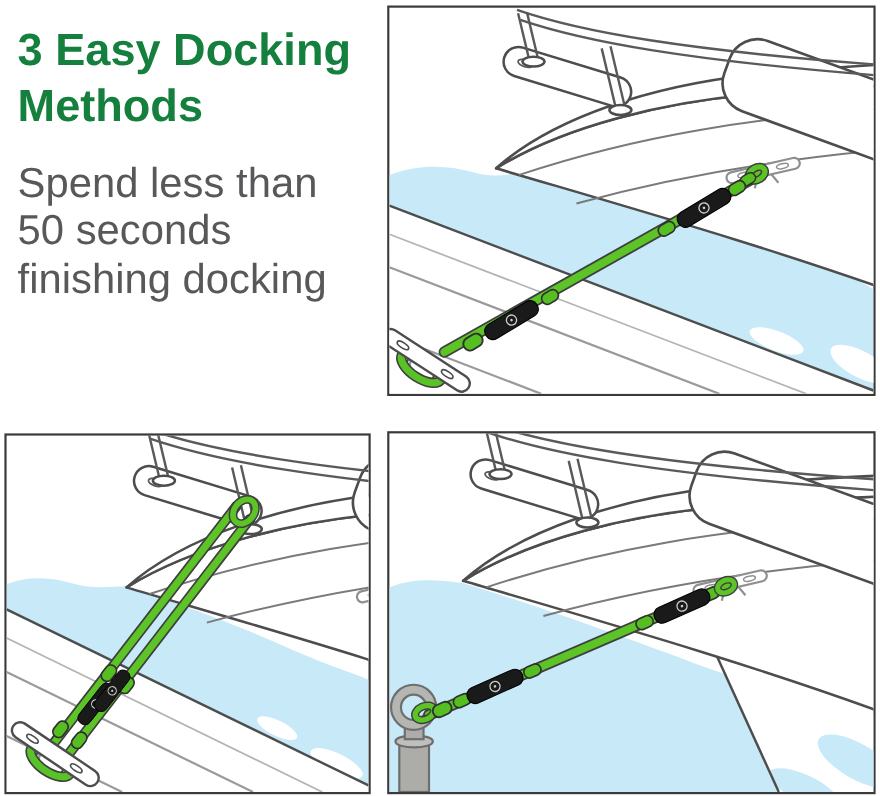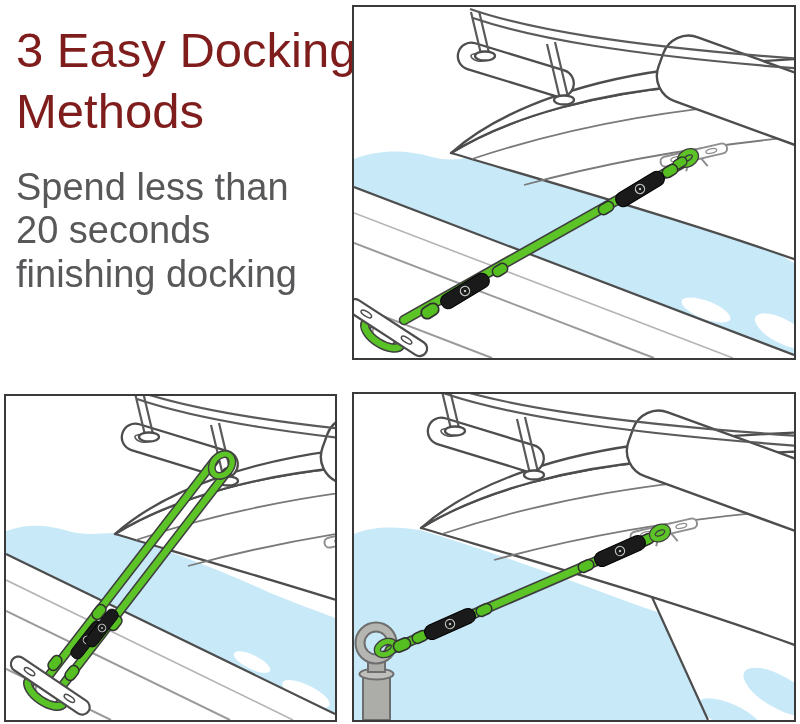--- a/index.html
+++ b/index.html
@@ -5,22 +5,22 @@
   * { margin:0; padding:0; box-sizing:border-box; }
   html,body { width:800px; height:724px; }
   body {
     background:#ffffff;
     font-family:"Liberation Sans", sans-serif;
     position:relative;
     overflow:hidden;
   }
   .text-block { position:absolute; left:16px; top:20px; width:348px; }
   .title {
-    font-size:49px; line-height:1.24; font-weight:400;
-    color:#7f1d1d; white-space:pre-line; letter-spacing:0;
+    font-size:41px; line-height:1.24; font-weight:700;
+    color:#15803d; white-space:pre-line; letter-spacing:0;
   }
   .subtitle {
     margin-top:24px; font-size:38px; line-height:1.15;
     color:var(--text-gray,#58585a); white-space:pre-line;
   }
   .panel {
     position:absolute; background:#fff;
     border:2px solid var(--panel-border,#3a3a3a);
   }
   .panel svg { display:block; }
@@ -93,21 +93,21 @@
       <ellipse cx="-25" cy="-0.5" rx="6" ry="2.4" fill="none" stroke="#4d4d4d" stroke-width="1.5"></ellipse>
       <ellipse cx="23" cy="-0.5" rx="6" ry="2.4" fill="none" stroke="#4d4d4d" stroke-width="1.5"></ellipse>
     </g>
   </defs>
 </svg>
 
 <div class="text-block">
   <h1 class="title">3 Easy Docking
 Methods</h1>
   <p class="subtitle">Spend less than
-20 seconds
+50 seconds
 finishing docking</p>
 </div>
 
 <div class="panel" id="panel-1">
   <svg viewBox="0 0 440 351" width="440" height="351">
     <path class="water" d="M0,152 C28,142 52,143 78,150 C98,156 120,150 142,143 C162,137 180,141 196,150 C210,157 226,156 240,160 C310,185 380,220 440,256 L440,348 L0,180 Z"></path>
     <g transform="rotate(28 428 324)">
         <ellipse class="wavefoam" cx="428" cy="324" rx="30" ry="12"></ellipse>
       </g>
     <g transform="rotate(21 352 303)">

